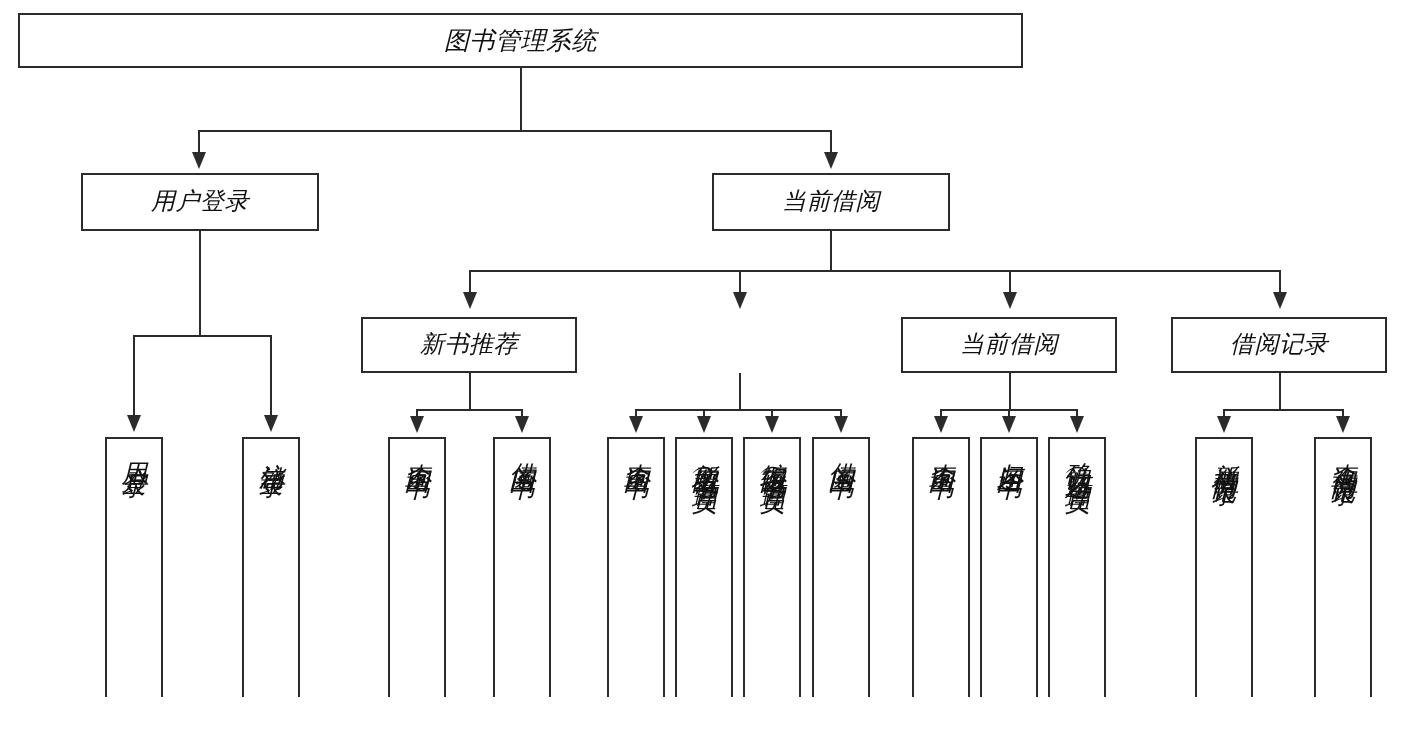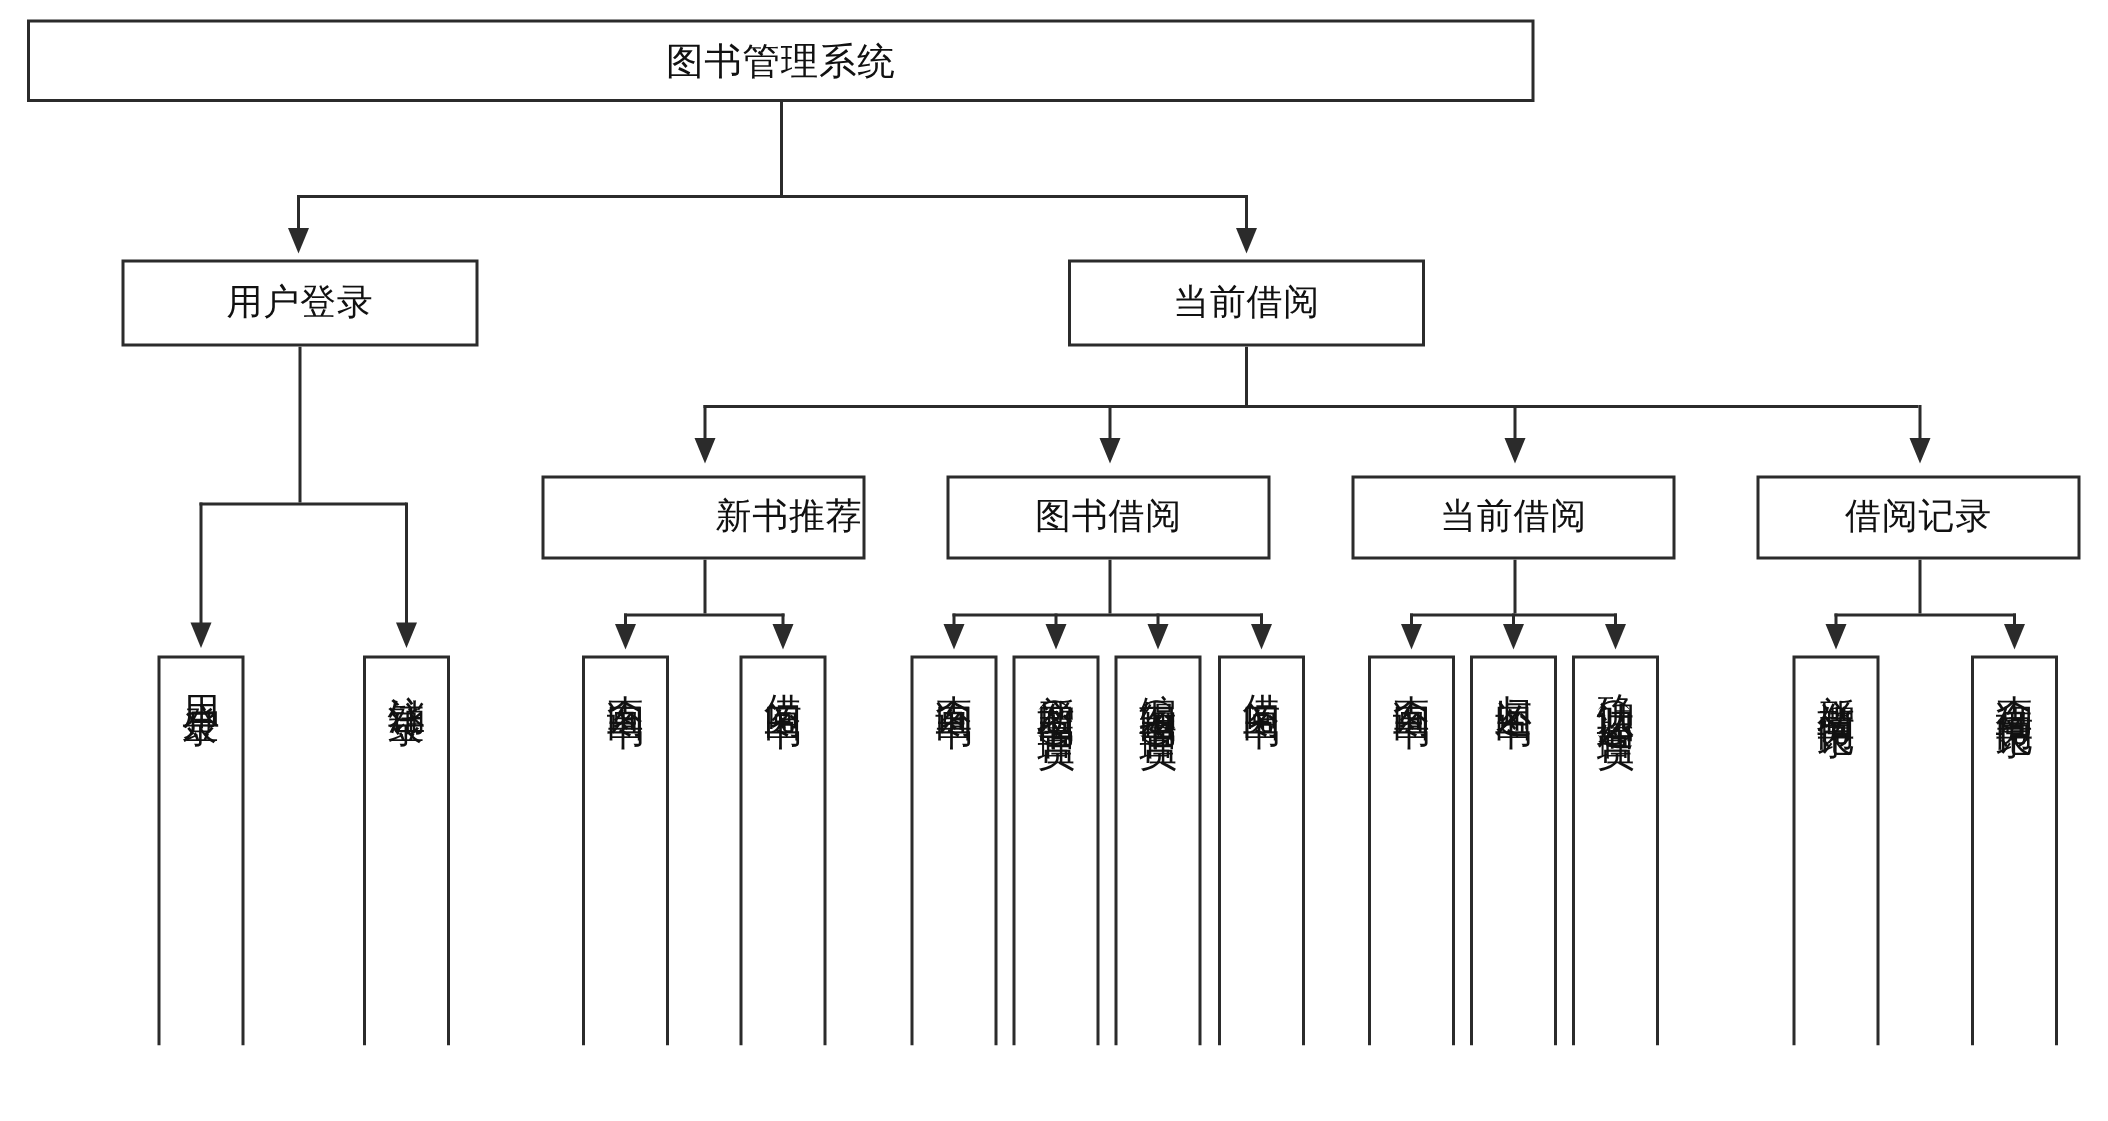--- a/index.html
+++ b/index.html
@@ -9,20 +9,21 @@
   }
   body {
     font-family: "DejaVu Sans", "Liberation Sans", sans-serif;
   }
   #canvas {
     position: relative;
     width: 1405px;
     height: 697px;
     background: #ffffff;
     overflow: hidden;
+    font-style: italic;
   }
   .node {
     position: absolute;
     box-sizing: border-box;
     border: 2px solid #2b2b2b;
     background: #ffffff;
     display: flex;
     align-items: center;
     justify-content: center;
     color: #111111;
@@ -119,25 +120,22 @@
   <div class="hline" style="left:469px; top:270px; width:810px;"></div>
   <div class="vline" style="left:469px; top:270px; height:24px;"></div>
   <div class="arrow" style="left:463px; top:292px;"></div>
   <div class="vline" style="left:739px; top:270px; height:24px;"></div>
   <div class="arrow" style="left:733px; top:292px;"></div>
   <div class="vline" style="left:1009px; top:270px; height:24px;"></div>
   <div class="arrow" style="left:1003px; top:292px;"></div>
   <div class="vline" style="left:1279px; top:270px; height:24px;"></div>
   <div class="arrow" style="left:1273px; top:292px;"></div>
 
-  <div class="node horiz" style="left:361px; top:317px; width:216px; height:56px;justify-content:flex-end;">
+  <div class="node horiz" style="left:361px; top:317px; width:216px; height:56px;">
     <span class="label">新书推荐</span>
-  </div>
-  <div class="node horiz" style="left:631px; top:317px; width:216px; height:56px;">
-    <span class="label">图书借阅</span>
   </div>
   <div class="node horiz" style="left:901px; top:317px; width:216px; height:56px;">
     <span class="label">当前借阅</span>
   </div>
   <div class="node horiz" style="left:1171px; top:317px; width:216px; height:56px;">
     <span class="label">借阅记录</span>
   </div>
 
   <div class="vline" style="left:469px; top:373px; height:36px;"></div>
   <div class="hline" style="left:416px; top:409px; width:107px;"></div>

